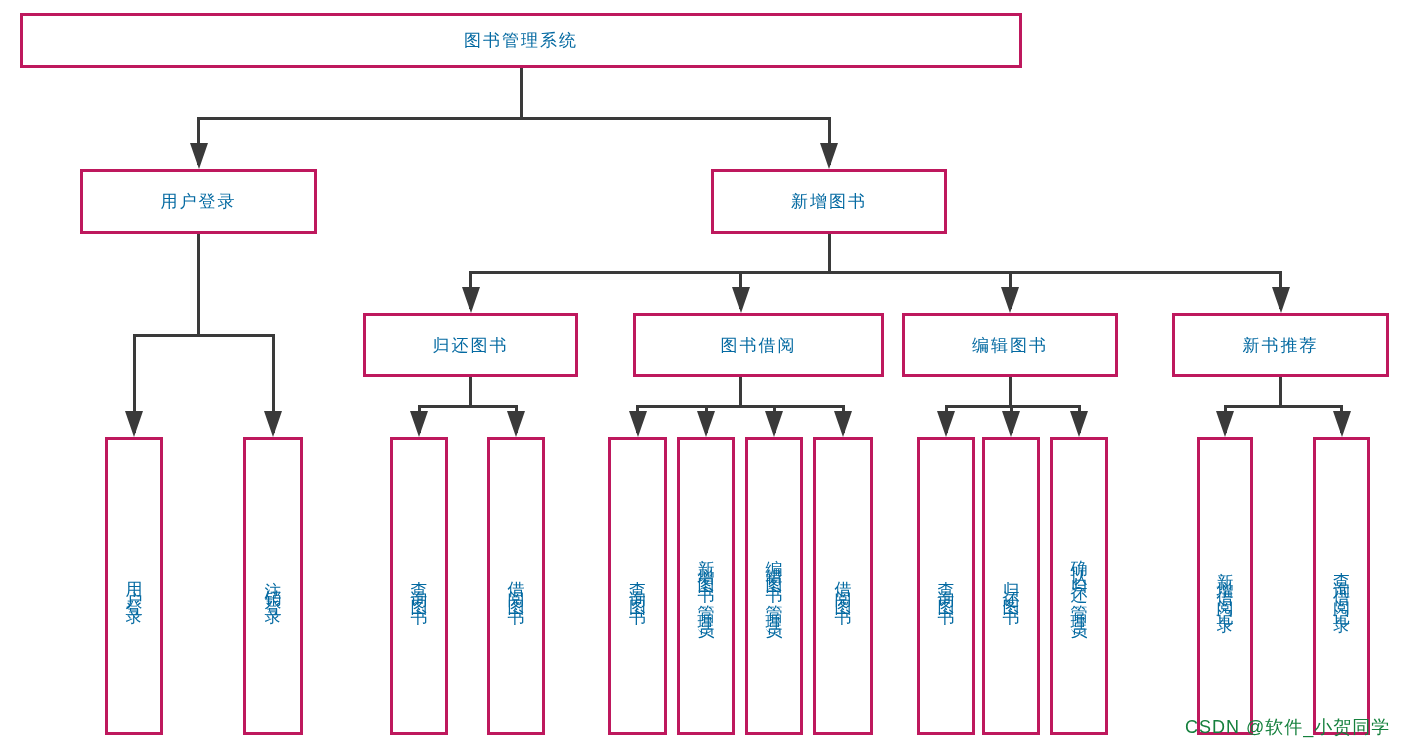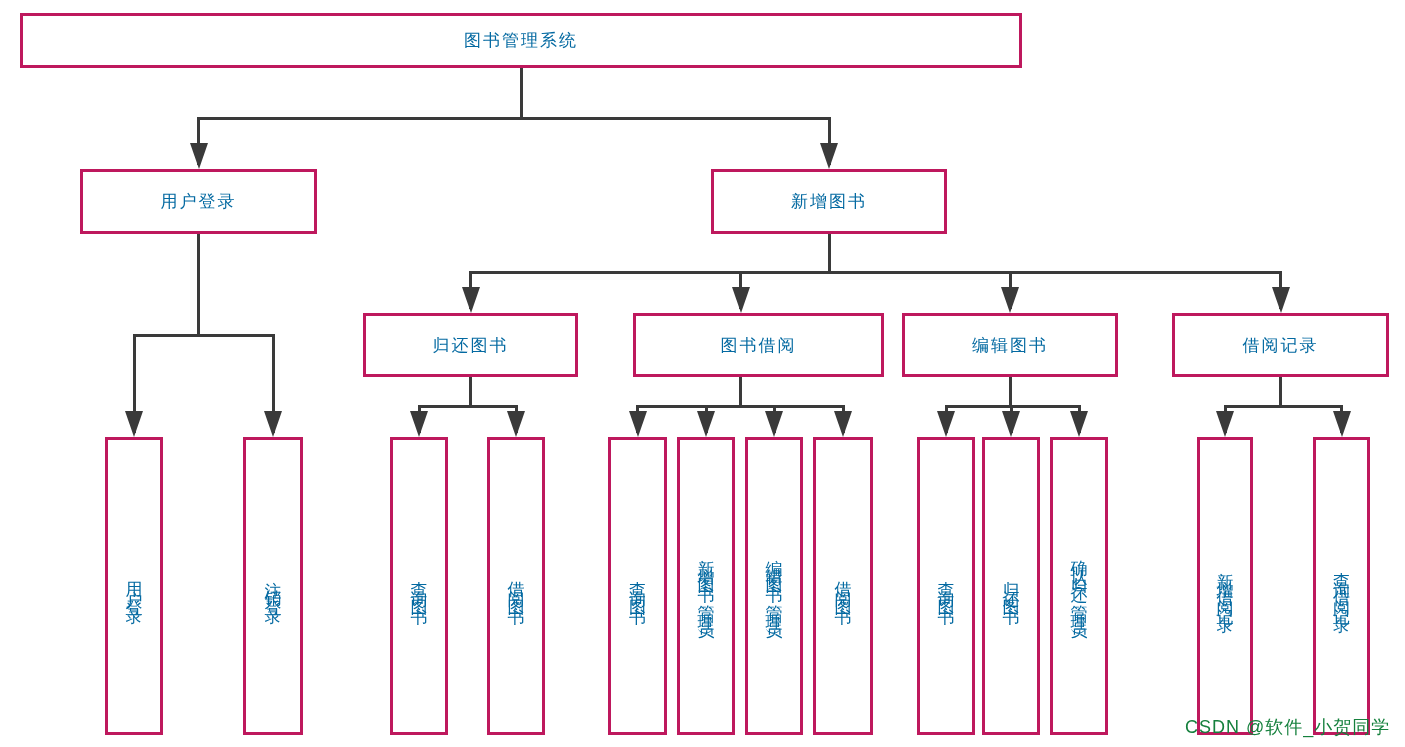--- a/index.html
+++ b/index.html
@@ -63,21 +63,21 @@
 <div class="canvas">
   <div id="nodes-layer">
       <div class="node h" style="left: 20px; top: 13px; width: 1002px; height: 55px;">图书管理系统</div>
       <div class="node h" style="left: 80px; top: 169px; width: 237px; height: 65px;">用户登录</div>
       <div class="node h" style="left: 711px; top: 169px; width: 236px; height: 65px;">新增图书</div>
       <div class="node v" style="left: 105px; top: 437px; width: 58px; height: 298px;">用户登录</div>
       <div class="node v" style="left: 243px; top: 437px; width: 60px; height: 298px;">注销登录</div>
       <div class="node h" style="left: 363px; top: 313px; width: 215px; height: 64px;">归还图书</div>
       <div class="node h" style="left: 633px; top: 313px; width: 251px; height: 64px;">图书借阅</div>
       <div class="node h" style="left: 902px; top: 313px; width: 216px; height: 64px;">编辑图书</div>
-      <div class="node h" style="left: 1172px; top: 313px; width: 217px; height: 64px;">借阅记录</div>
+      <div class="node h" style="left: 1172px; top: 313px; width: 217px; height: 64px;">新书推荐</div>
       <div class="node v" style="left: 390px; top: 437px; width: 58px; height: 298px;">查询图书</div>
       <div class="node v" style="left: 487px; top: 437px; width: 58px; height: 298px;">借阅图书</div>
       <div class="node v" style="left: 608px; top: 437px; width: 59px; height: 298px;">查询图书</div>
       <div class="node v" style="left: 677px; top: 437px; width: 58px; height: 298px;">新增图书（管理员）</div>
       <div class="node v" style="left: 745px; top: 437px; width: 58px; height: 298px;">编辑图书（管理员）</div>
       <div class="node v" style="left: 813px; top: 437px; width: 60px; height: 298px;">借阅图书</div>
       <div class="node v" style="left: 917px; top: 437px; width: 58px; height: 298px;">查询图书</div>
       <div class="node v" style="left: 982px; top: 437px; width: 58px; height: 298px;">归还图书</div>
       <div class="node v" style="left: 1050px; top: 437px; width: 58px; height: 298px;">确认归还（管理员）</div>
       <div class="node v" style="left: 1197px; top: 437px; width: 56px; height: 298px;">新增借阅记录</div>

